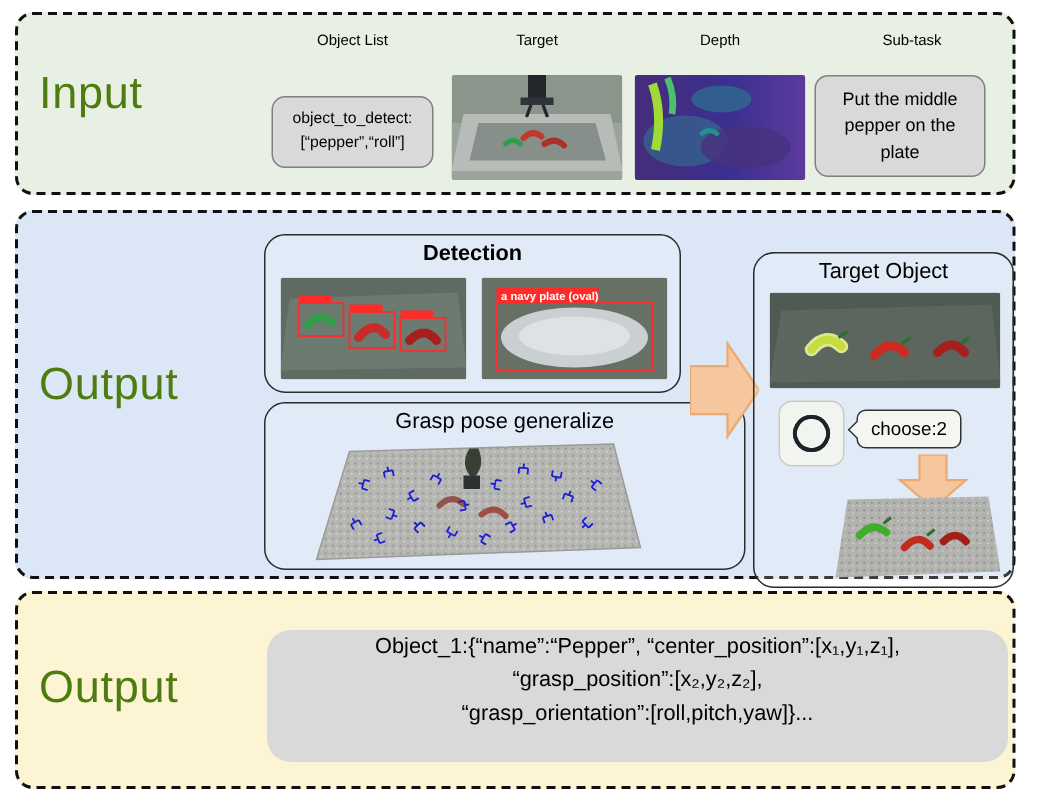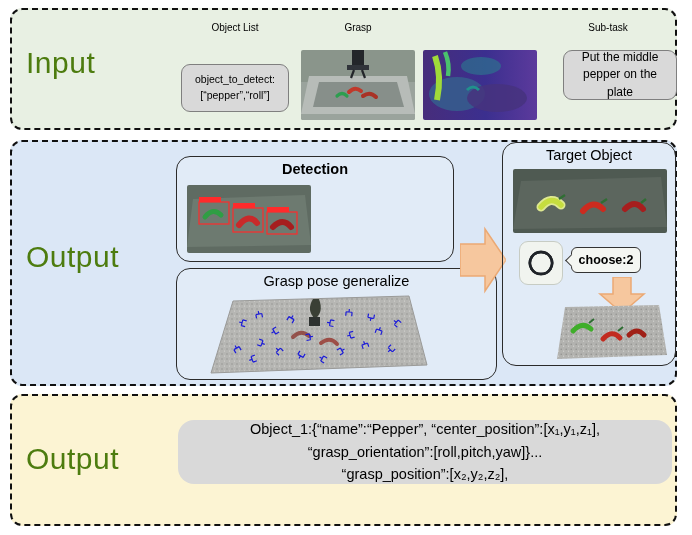--- a/index.html
+++ b/index.html
@@ -26,63 +26,64 @@
   .procbox{position:absolute;border:1.6px solid #2b2b2b;border-radius:14px;background:rgba(255,255,255,0.18);box-sizing:border-box;}
   .procbox .box-title{position:absolute;top:4px;width:100%;text-align:center;font-size:14.5px;}
 
   .blockarrow{position:absolute;}
   .blockarrow svg{display:block;width:100%;height:100%;}
 
   .logo-chip{position:absolute;background:#f1f4ef;border:1px solid #c7ccc4;border-radius:9px;
              display:flex;align-items:center;justify-content:center;}
 
   .bubble{position:absolute;background:#f4f6f2;border:1.5px solid #333;border-radius:6px;
-          font-size:12.5px;display:flex;align-items:center;justify-content:center;box-sizing:border-box;font-weight:bold;}
+          font-size:12.5px;display:flex;align-items:center;justify-content:center;box-sizing:border-box;}
   .bubble::before{content:"";position:absolute;left:-5px;top:8px;width:8px;height:8px;background:#f4f6f2;
                   border-left:1.5px solid #333;border-bottom:1.5px solid #333;transform:rotate(45deg);}
 
-  .output-box{position:absolute;left:166px;top:24px;width:494px;height:64px;background:#d9d9d9;border-radius:16px;
-              display:flex;flex-direction:column;align-items:center;justify-content:center;
+  .output-box{position:absolute;left:166px;top:24px;width:494px;height:88px;background:#d9d9d9;border-radius:16px;
+              display:flex;flex-direction:column;align-items:center;justify-content:flex-start;
               font-size:14.5px;line-height:1.55;text-align:center;}
 </style>
 </head>
 <body>
 
 <div id="canvas">
 
   <section class="sec sec-input">
     <div class="sec-label" style="left:14px;top:36px;">Input</div>
 
     <div class="col" style="left:163px;width:120px;height:104px;">
       <div class="col-title">Object List</div>
       <div class="pill" style="left:6px;top:42px;width:108px;height:48px;font-size:10.5px;line-height:1.5;justify-content:center;">
         <div>object_to_detect:</div>
         <div>[“pepper”,“roll”]</div>
       </div>
     </div>
 
     <div class="col" style="left:287px;width:118px;height:104px;">
-      <div class="col-title">Grasp</div>
+      <div class="col-title">Target</div>
       <div class="photo" style="left:2px;top:28px;width:114px;height:70px;">
         <svg viewBox="0 0 114 70">
           <rect width="114" height="70" fill="#8a958b"></rect>
           <rect x="0" y="32" width="114" height="38" fill="#9aa39c"></rect>
           <polygon points="8,26 106,26 114,64 0,64" fill="#b7bcb8"></polygon>
           <polygon points="18,32 96,32 103,57 12,57" fill="#878f8a"></polygon>
           <rect x="51" y="0" width="12" height="17" fill="#23262a"></rect>
           <rect x="46" y="15" width="22" height="5" fill="#30343a"></rect>
           <path d="M53 20 l-3 8 M61 20 l3 8" stroke="#23262a" stroke-width="2.2" fill="none"></path>
           <path d="M36 46 q5 -5 10 0" stroke="#2d9e4f" stroke-width="3.2" fill="none" stroke-linecap="round"></path>
           <path d="M48 42 q6 -6 12 -1" stroke="#c0392b" stroke-width="4" fill="none" stroke-linecap="round"></path>
           <path d="M62 46 q7 -5 13 1" stroke="#a93226" stroke-width="4" fill="none" stroke-linecap="round"></path>
         </svg>
       </div>
     </div>
 
     <div class="col" style="left:409px;width:118px;height:104px;">
+      <div class="col-title">Depth</div>
       <div class="photo" style="left:2px;top:28px;width:114px;height:70px;">
         <svg viewBox="0 0 114 70">
           <defs>
             <linearGradient id="dg" x1="0" y1="0" x2="1" y2="0">
               <stop offset="0" stop-color="#472d7b"></stop>
               <stop offset="0.55" stop-color="#3b2f8f"></stop>
               <stop offset="1" stop-color="#5c3a9c"></stop>
             </linearGradient>
           </defs>
           <rect width="114" height="70" fill="url(#dg)"></rect>
@@ -91,21 +92,21 @@
           <ellipse cx="58" cy="16" rx="20" ry="9" fill="#2d708e" opacity="0.7"></ellipse>
           <path d="M12 6 q7 20 2 44" stroke="#a0da39" stroke-width="6" fill="none"></path>
           <path d="M22 2 q5 12 3 24" stroke="#4ac16d" stroke-width="4.5" fill="none"></path>
           <path d="M44 40 q6 -6 12 0" stroke="#21918c" stroke-width="3" fill="none"></path>
         </svg>
       </div>
     </div>
 
     <div class="col" style="left:531px;width:130px;height:104px;">
       <div class="col-title">Sub-task</div>
-      <div class="pill" style="left:20px;top:28px;width:114px;height:50px;font-size:12px;line-height:1.45;padding:4px 10px;">Put the middle pepper on the plate</div>
+      <div class="pill" style="left:0;top:28px;width:114px;height:68px;font-size:12px;line-height:1.45;padding:4px 10px;">Put the middle pepper on the plate</div>
     </div>
   </section>
 
   <section class="sec sec-process">
     <div class="sec-label" style="left:14px;top:98px;">Output</div>
 
     <div class="procbox" style="left:164px;top:14px;width:278px;height:106px;font-weight:bold;">
       <div class="box-title">Detection</div>
 
       <div class="photo" style="left:10px;top:28px;width:124px;height:68px;">
@@ -121,20 +122,30 @@
             <rect x="80" y="27" width="30" height="22"></rect>
           </g>
           <g fill="#ff2b2b">
             <rect x="12" y="12" width="22" height="5"></rect>
             <rect x="46" y="18" width="22" height="5"></rect>
             <rect x="80" y="22" width="22" height="5"></rect>
           </g>
         </svg>
       </div>
 
+      <div class="photo" style="left:144px;top:28px;width:124px;height:68px;">
+        <svg viewBox="0 0 124 68">
+          <rect width="124" height="68" fill="#667065"></rect>
+          <ellipse cx="62" cy="40" rx="49" ry="20" fill="#c9cfd2"></ellipse>
+          <ellipse cx="62" cy="39" rx="37" ry="13" fill="#dde2e4"></ellipse>
+          <rect x="10" y="17" width="104" height="45" fill="none" stroke="#ff2b2b" stroke-width="1.4"></rect>
+          <rect x="10" y="7" width="68" height="10" fill="#ff2b2b"></rect>
+          <text x="13" y="15" font-size="7.5" fill="#ffffff">a navy plate (oval)</text>
+        </svg>
+      </div>
     </div>
 
     <div class="procbox" style="left:164px;top:126px;width:321px;height:112px;">
       <div class="box-title">Grasp pose generalize</div>
       <div class="photo" style="left:24px;top:24px;width:230px;height:84px;">
         <svg viewBox="0 0 230 84">
           <defs>
             <pattern id="spk1" width="5" height="5" patternUnits="userSpaceOnUse">
               <rect width="5" height="5" fill="#b6b6b3"></rect>
               <circle cx="1" cy="1" r="0.7" fill="#8f8f8c"></circle>
@@ -172,21 +183,21 @@
         </svg>
       </div>
     </div>
 
     <div class="blockarrow" style="left:448px;top:84px;width:46px;height:68px;">
       <svg viewBox="0 0 46 68">
         <polygon points="0,18 25,18 25,3 46,34 25,65 25,50 0,50" fill="#f6c79e" stroke="#eba974" stroke-width="1.5"></polygon>
       </svg>
     </div>
 
-    <div class="procbox" style="left:490px;top:0;width:174px;height:224px;">
+    <div class="procbox" style="left:490px;top:26px;width:174px;height:224px;">
       <div class="box-title">Target Object</div>
 
       <div class="photo" style="left:10px;top:26px;width:154px;height:64px;">
         <svg viewBox="0 0 154 64">
           <rect width="154" height="64" fill="#4f5a52"></rect>
           <polygon points="8,12 148,8 154,58 0,60" fill="#5c665e"></polygon>
           <path d="M28 38 q10 -12 20 -2" stroke="#f4ff9a" stroke-width="9" fill="none" stroke-linecap="round" opacity="0.85"></path>
           <path d="M28 38 q10 -12 20 -2" stroke="#c6dd3f" stroke-width="5.5" fill="none" stroke-linecap="round"></path>
           <path d="M70 42 q10 -12 20 -2" stroke="#cc2b1f" stroke-width="6" fill="none" stroke-linecap="round"></path>
           <path d="M112 40 q10 -10 18 0" stroke="#a61e1e" stroke-width="6" fill="none" stroke-linecap="round"></path>
@@ -231,18 +242,18 @@
           <path d="M34 20 l5 -4 M63 28 l5 -4" stroke="#2f6e33" stroke-width="2" fill="none"></path>
         </svg>
       </div>
     </div>
   </section>
 
   <section class="sec sec-output">
     <div class="sec-label" style="left:14px;top:46px;">Output</div>
     <div class="output-box">
       <div>Object_1:{“name”:“Pepper”,  “center_position”:[x₁,y₁,z₁],</div>
+      <div>“grasp_position”:[x₂,y₂,z₂],</div>
       <div>“grasp_orientation”:[roll,pitch,yaw]}...</div>
-      <div>“grasp_position”:[x₂,y₂,z₂],</div>
     </div>
   </section>
 
 </div>
 
 </body></html>

